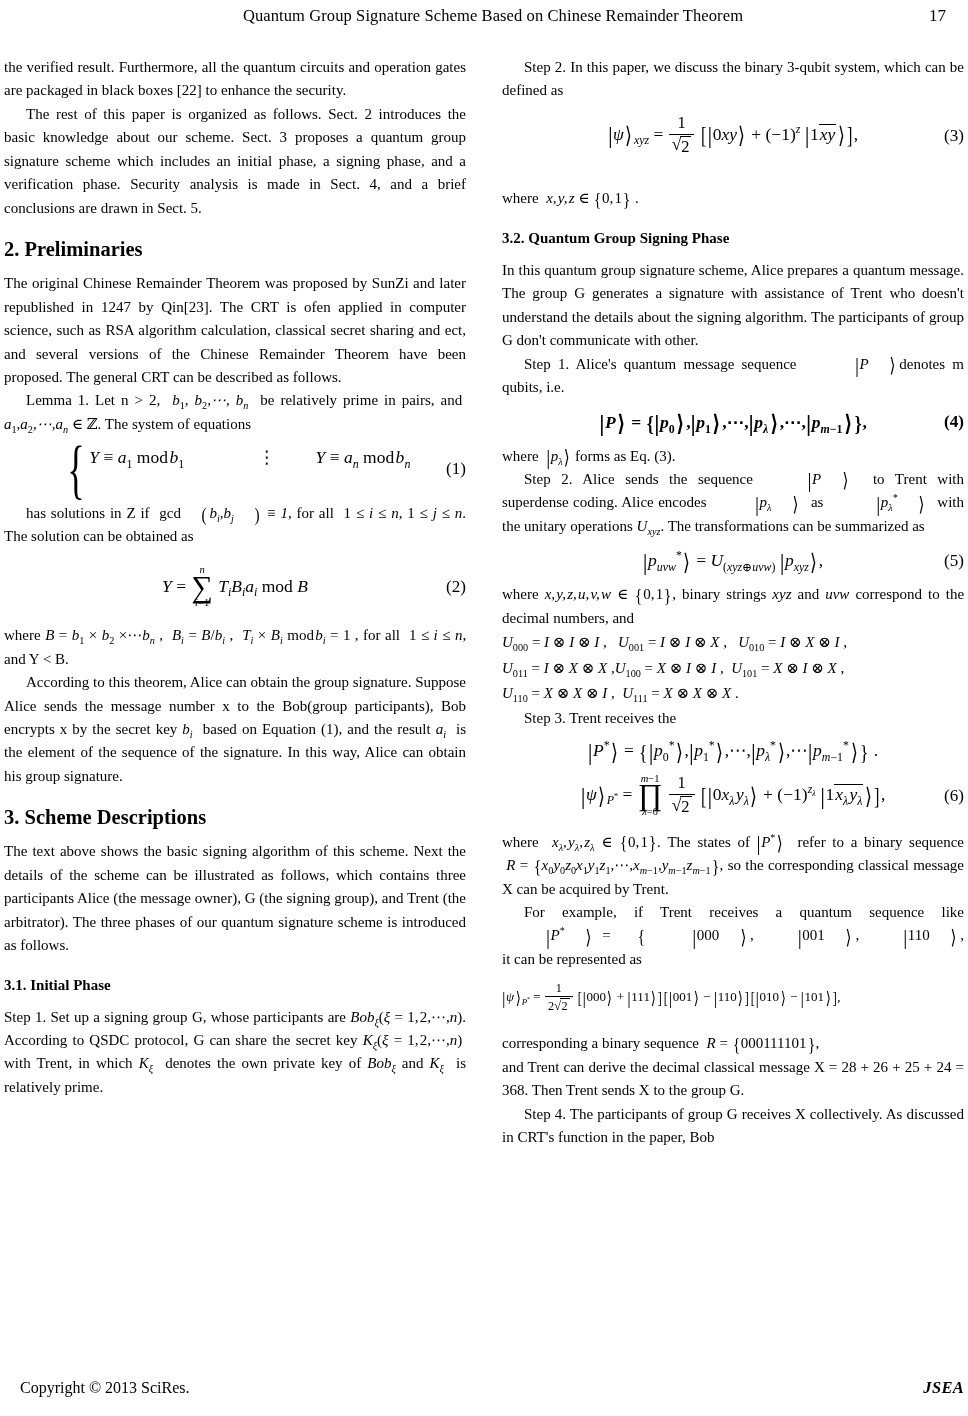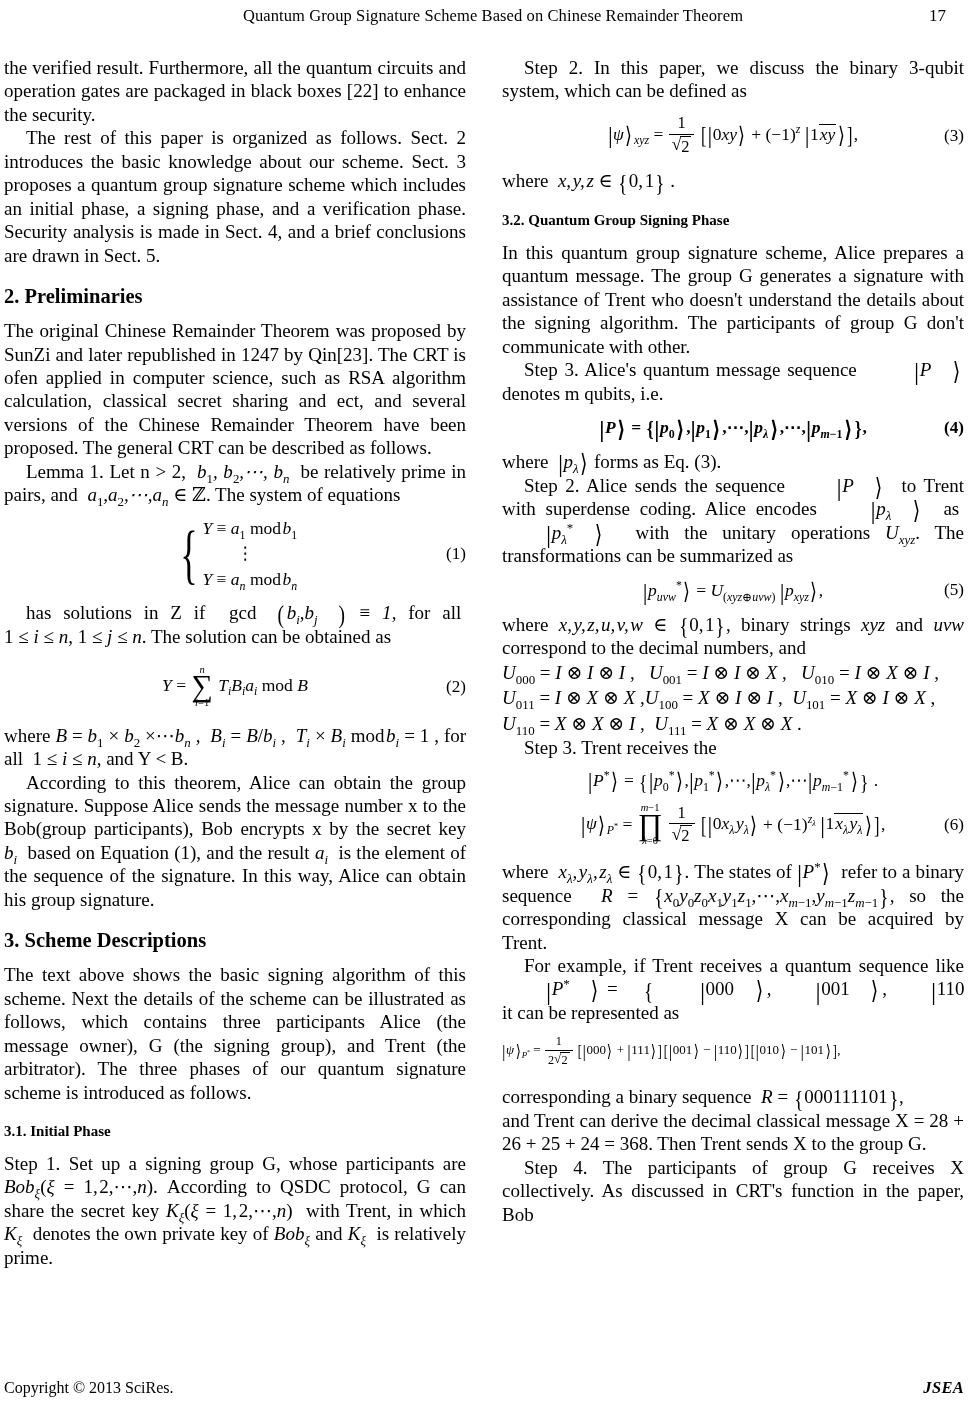--- a/index.html
+++ b/index.html
@@ -53,21 +53,21 @@
     display: flex;
     gap: 36px;
   }
   .col {
     width: 462px;
     flex: 0 0 462px;
   }
 
   p {
     margin: 0;
-    font-size: 19px;
+    font-size: 15px;
     line-height: 23.45px;
     text-align: justify;
     text-justify: inter-word;
     hyphens: none;
   }
   p.ind { text-indent: 22px; }
   p.noind { text-indent: 0; }
 
   h2 {
     margin: 0;
@@ -263,40 +263,41 @@
     font-size: 66px;
     line-height: 0.72;
     font-style: normal;
     display: flex;
     align-items: center;
     transform: scaleX(0.55);
     margin-right: -6px;
   }
   .system .rows {
     display: flex;
-    flex-direction: column;
+    flex-direction: row;
     justify-content: center;
     text-align: left;
     padding-left: 4px;
+    gap: 40px;
   }
   .system .rows > div {
     line-height: 1.46;
     white-space: nowrap;
   }
   .vdots {
     font-style: normal;
     letter-spacing: 0;
     padding-left: 34px;
     line-height: 1.3;
   }
 
   
   .footer {
     position: absolute;
-    left: 4px;
+    left: 20px;
     right: 4px;
     bottom: 18px;
     display: flex;
     justify-content: space-between;
     align-items: baseline;
     font-size: 16px;
   }
   .footer .right {
     font-style: italic;
     font-weight: bold;
@@ -367,36 +368,36 @@
       <h3>3.1. Initial Phase</h3>
 
       <p class="noind"><span>Step 1. Set up a signing group G, whose participants are</span> <span class="math">Bob<sub class="m">ξ</sub><span class="up">(</span>ξ <span class="up">= 1, 2,⋯,</span>n<span class="up">)</span></span><span>. According to QSDC protocol, G can share the secret key</span> <span class="math">K<sub class="m">ξ</sub><span class="up">(</span>ξ <span class="up">= 1, 2,⋯,</span>n<span class="up">)</span></span>&nbsp; <span>with Trent, in which</span> <span class="math">K<sub class="m">ξ</sub></span>&nbsp; <span>denotes the own private key of</span> <span class="math">Bob<sub class="m">ξ</sub></span>&nbsp;<span>and</span> <span class="math">K<sub class="m">ξ</sub></span>&nbsp; <span>is relatively prime.</span></p>
 
     </div>
 
     <div class="col">
 
       <p class="ind">Step 2. In this paper, we discuss the binary 3-qubit system, which can be defined as</p>
 
-      <div class="eq" style="margin-top:12px;margin-bottom:13px;">
+      <div class="eq" style="margin-top:12px;margin-bottom:31px;">
         <span class="eq-inner math">
           <span class="ket"><span class="bar">|</span>ψ<span class="angr">⟩</span></span><sub class="m">xyz</sub> <span class="up">=</span>
           <span class="frac"><span class="n up">1</span><span class="d"><span class="sqrt"><span class="rad up">2</span></span></span></span>
           <span class="brk">[</span><span class="ket"><span class="bar">|</span><span class="up">0</span>xy<span class="angr">⟩</span></span> <span class="up">+ (−1)</span><sup class="m">z</sup> <span class="ket"><span class="bar">|</span><span class="up">1</span><span class="ovl">xy</span><span class="angr">⟩</span></span><span class="brk">]</span><span class="up">,</span>
         </span>
         <span class="num">(3)</span>
       </div>
 
       <p class="noind"><span>where</span>&nbsp; <span class="math">x, y, z <span class="up">∈</span> <span class="brc">{</span><span class="up">0, 1</span><span class="brc">}</span></span> <span>.</span></p>
 
       <h3>3.2. Quantum Group Signing Phase</h3>
 
       <p class="noind">In this quantum group signature scheme, Alice prepares a quantum message. The group G generates a signature with assistance of Trent who doesn't understand the details about the signing algorithm. The participants of group G don't communicate with other.</p>
 
-      <p class="ind"><span>Step 3. Alice's quantum message sequence</span>&nbsp; <span class="math"><span class="ket"><span class="bar">|</span>P<span class="angr">⟩</span></span></span><span>denotes m qubits, i.e.</span></p>
+      <p class="ind"><span>Step 1. Alice's quantum message sequence</span>&nbsp; <span class="math"><span class="ket"><span class="bar">|</span>P<span class="angr">⟩</span></span></span><span>denotes m qubits, i.e.</span></p>
 
       <div class="eq" style="margin-top:12px;margin-bottom:12px;font-weight:bold;">
         <span class="eq-inner math">
           <span class="ket"><span class="bar">|</span>P<span class="angr">⟩</span></span> <span class="up">=</span> <span class="brc">{</span><span class="ket"><span class="bar">|</span>p<sub class="mu">0</sub><span class="angr">⟩</span></span><span class="up">,</span><span class="ket"><span class="bar">|</span>p<sub class="mu">1</sub><span class="angr">⟩</span></span><span class="up">,⋯,</span><span class="ket"><span class="bar">|</span>p<sub class="m">λ</sub><span class="angr">⟩</span></span><span class="up">,⋯,</span><span class="ket"><span class="bar">|</span>p<sub class="m">m<span class="up">−1</span></sub><span class="angr">⟩</span></span><span class="brc">}</span><span class="up">,</span>
         </span>
         <span class="num">(4)</span>
       </div>
 
       <p class="noind"><span>where</span>&nbsp; <span class="math"><span class="ket"><span class="bar">|</span>p<sub class="m">λ</sub><span class="angr">⟩</span></span></span> <span>forms as Eq. (3).</span></p>
 

